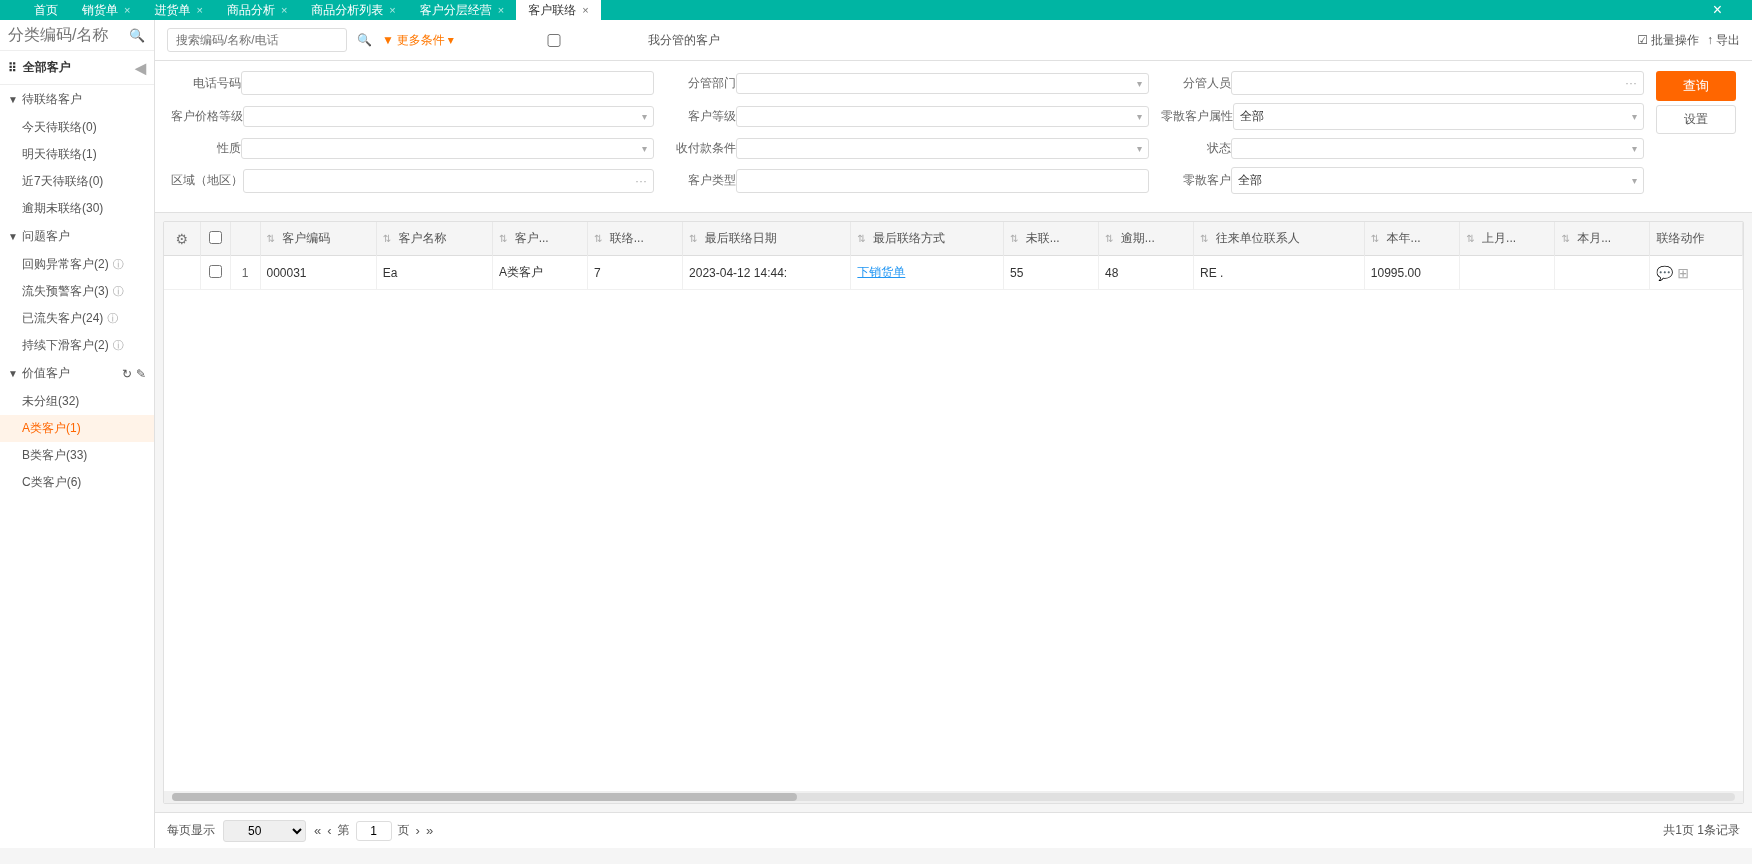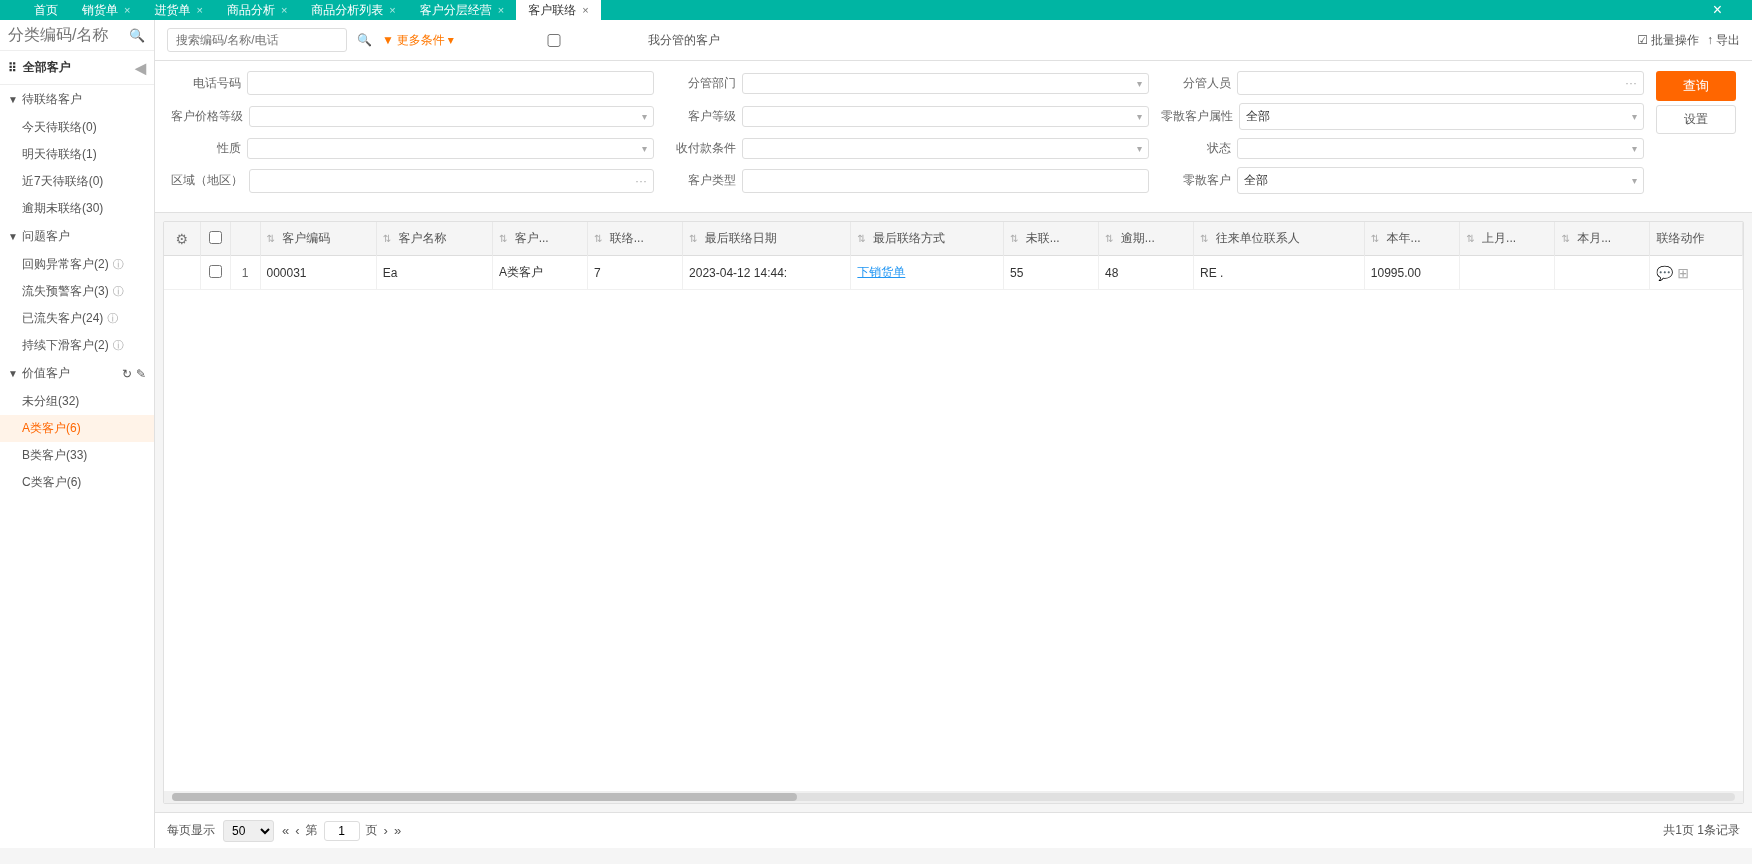--- a/index.html
+++ b/index.html
@@ -156,21 +156,20 @@
     .filter-row {
       display: flex;
       gap: 0;
       margin-bottom: 8px;
       align-items: center;
     }
     .filter-cell {
       display: flex;
       align-items: center;
       flex: 1;
-      gap: 6px;
       padding-right: 12px;
     }
     .filter-cell label {
       color: #666;
       font-size: 12px;
       white-space: nowrap;
       min-width: 70px;
       text-align: right;
     }
     .filter-select {
@@ -282,21 +281,21 @@
       border: 1px solid #ddd;
       border-radius: 3px;
       text-align: center;
       padding: 2px 4px;
       font-size: 12px;
       outline: none;
     }
     .bottom-bar .per-page-select {
       border: 1px solid #ddd;
       border-radius: 3px;
-      padding: 2px 4px;
+      padding: 2px 20px;
       font-size: 12px;
       outline: none;
     }
     .scrollbar-area {
       height: 12px;
       background: #f0f0f0;
       display: flex;
       align-items: center;
       padding: 0 8px;
     }
@@ -416,21 +415,21 @@
       <div class="action-icons">
         <span>↻</span>
         <span>✎</span>
       </div>
     </div>
     <div>
       <div class="sidebar-item">
         <span>未分组(32)</span>
       </div>
       <div class="sidebar-item active">
-        <span>A类客户(6)</span>
+        <span>A类客户(1)</span>
       </div>
       <div class="sidebar-item">
         <span>B类客户(33)</span>
       </div>
       <div class="sidebar-item">
         <span>C类客户(6)</span>
       </div>
     </div>
   </div>
 

